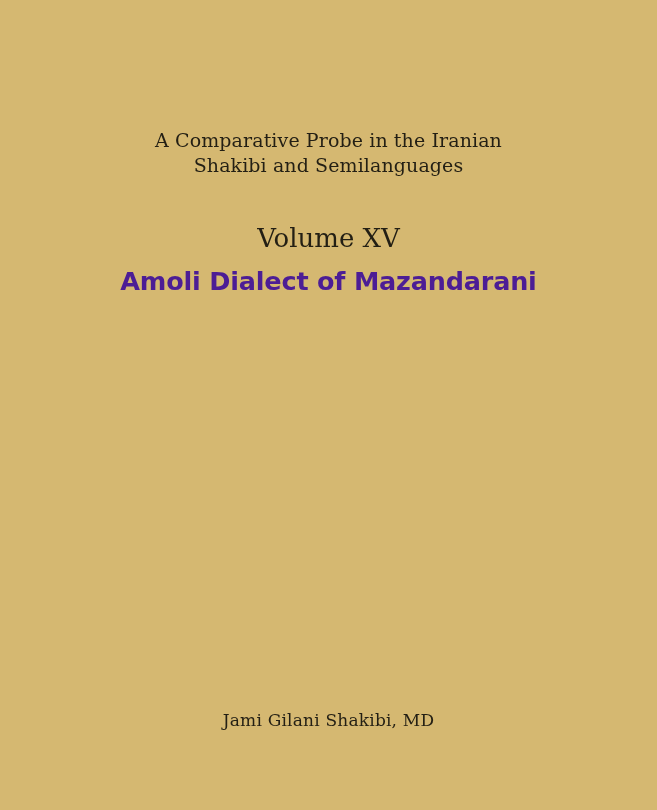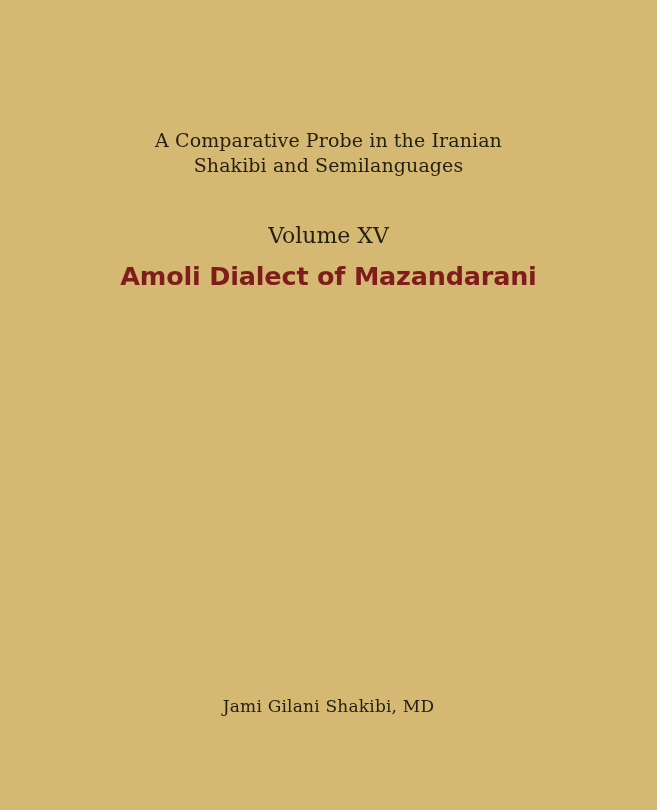--- a/index.html
+++ b/index.html
@@ -37,48 +37,48 @@
   }
   .volume-block {
     position: absolute;
     top: 222px;
     left: 0;
     width: 100%;
     text-align: center;
   }
   .volume-label {
     font-family: "DejaVu Serif", serif;
-    font-size: 22px;
+    font-size: 26px;
     color: #231f14;
     font-weight: 400;
     margin: 0;
     line-height: 1.3;
   }
   .subtitle {
     font-family: "DejaVu Sans", sans-serif;
     font-size: 25.5px;
-    color: #7f1d1d;
+    color: #4c1d95;
     font-weight: bold;
     margin: 10px 0 0 0;
     line-height: 1.25;
     letter-spacing: -0.2px;
   }
   .author-block {
     position: absolute;
     top: 696px;
     left: 0;
     width: 100%;
     text-align: center;
   }
   .author-name {
     font-family: "DejaVu Serif", serif;
     font-size: 17px;
     color: #231f14;
     font-weight: 400;
-    margin: 0;
+    margin: 14px;
     letter-spacing: 0.2px;
   }
 </style>
 </head>
 <body>
 
 <div class="book-cover">
 
   <div class="title-block">
     <div class="main-title">

